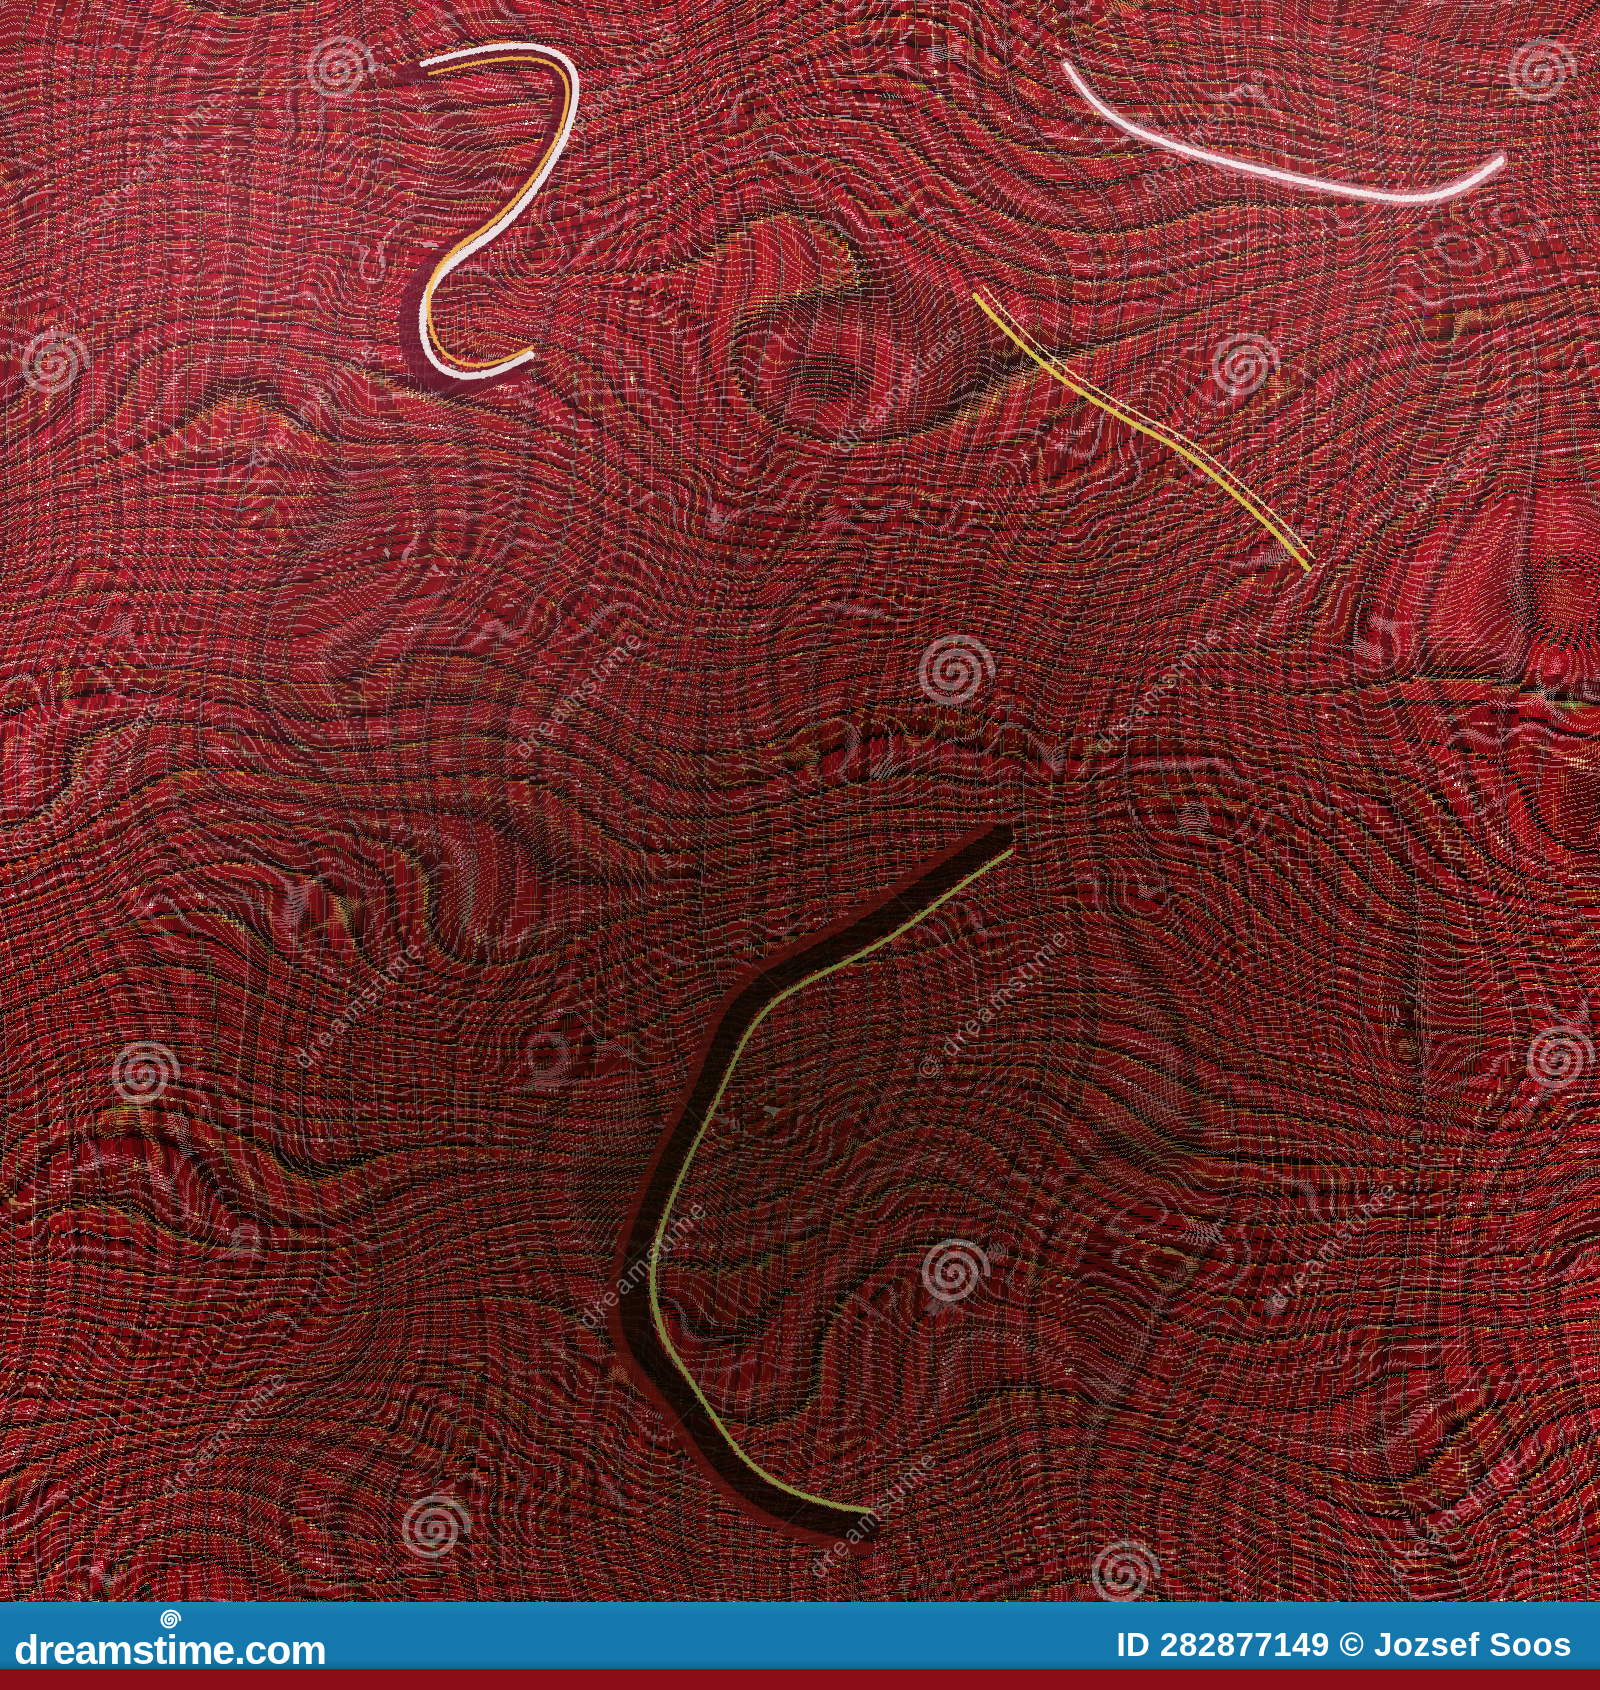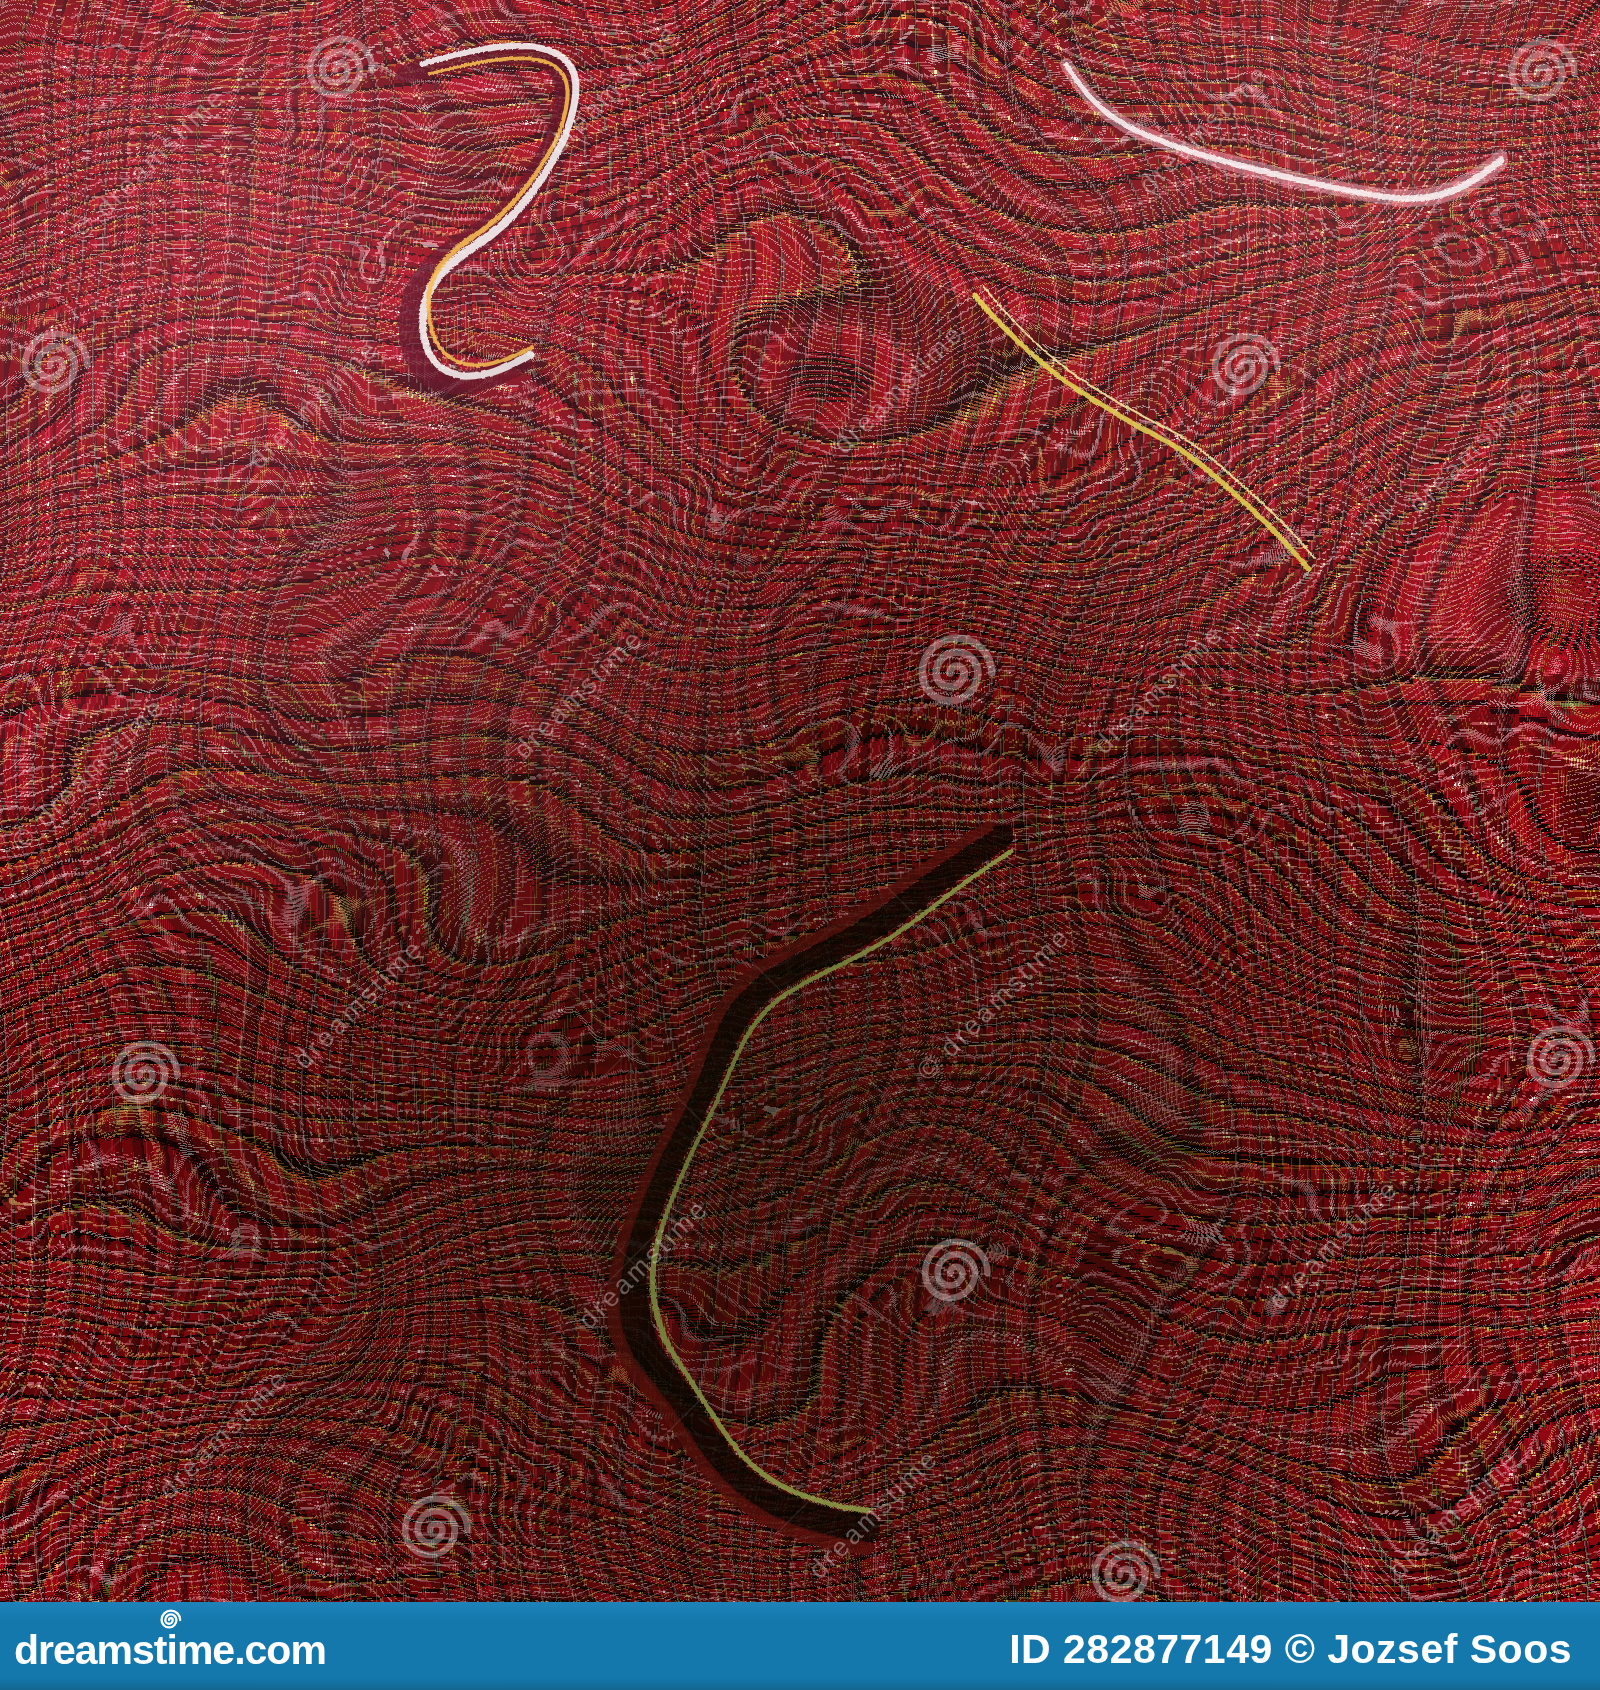--- a/index.html
+++ b/index.html
@@ -2,26 +2,26 @@
 <html><head>
 <meta charset="utf-8">
 <style>
   html,body{margin:0;padding:0;background:#000;}
   .stage{position:relative;width:1600px;height:1690px;overflow:hidden;background:#8c0d18;
          font-family:"Liberation Sans",sans-serif;}
   .art{position:absolute;top:0;left:0;width:1600px;height:1602px;overflow:hidden;}
   .art svg{display:block;}
   .wm-text{font-family:"Liberation Sans",sans-serif;font-size:27px;letter-spacing:3px;
            fill:rgba(255,252,252,0.33);}
-  .footer{position:absolute;left:0;top:1602px;width:1600px;height:88px;
+  .footer{position:absolute;left:0;top:1602px;width:1600px;height:67px;
           background:linear-gradient(#1d83b8 0%,#1478ad 22%,#1478ad 86%,#14668e 100%);}
   .logo{position:absolute;left:14px;top:18px;height:60px;}
   .logo-text{color:#fff;font-size:41px;font-weight:bold;letter-spacing:-1px;line-height:60px;}
   .logo-spiral{position:absolute;left:143px;top:-13px;width:26px;height:26px;}
-  .credit{position:absolute;right:28px;top:24px;color:#fff;font-size:41px;font-weight:bold;
+  .credit{position:absolute;right:28px;top:24px;color:#fff;font-size:33px;font-weight:bold;
           letter-spacing:0.5px;}
 </style>
 </head>
 <body>
 
 <div class="stage">
 
   <div class="art">
     <svg width="1600" height="1602" viewBox="0 0 1600 1602">
       <defs>

